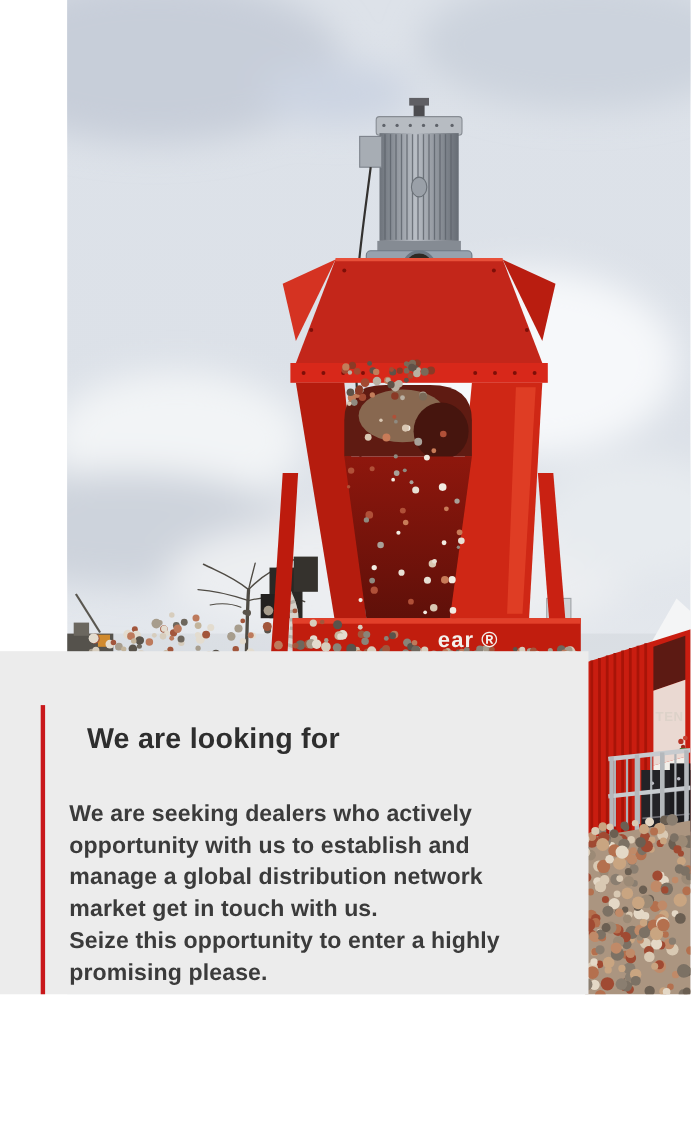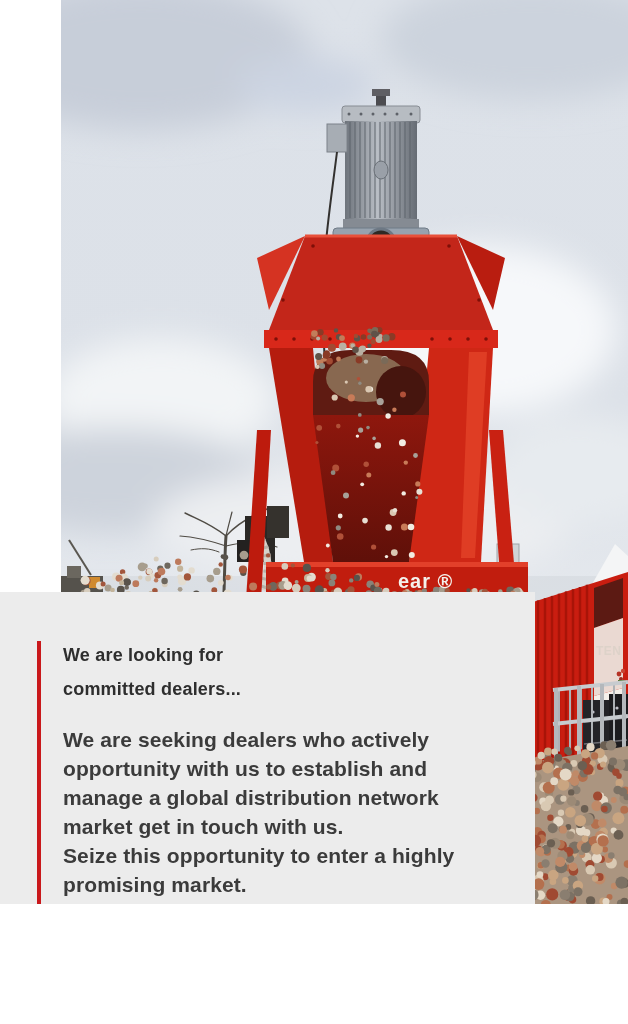--- a/index.html
+++ b/index.html
@@ -2,21 +2,21 @@
 <html><head>
 <meta charset="utf-8">
 <style>
   html,body{margin:0;padding:0;background:#fff;}
   .page{position:relative;width:628px;height:904px;background:#ffffff;overflow:hidden;
         font-family:"Liberation Sans",sans-serif;}
   .photo{position:absolute;left:61px;top:0;width:567px;height:905px;overflow:hidden;}
   .photo svg{display:block;}
   .card{position:absolute;left:0;top:592px;width:535px;height:360px;background:#ececec;}
   .accent{position:absolute;left:37px;top:49px;width:4px;height:267px;background:#c9181b;}
-  .card h2{position:absolute;left:63px;top:46px;margin:0;font-size:18px;line-height:34px;
+  .card h2{position:absolute;left:63px;top:46px;margin:16px;font-size:26px;line-height:34px;
            font-weight:700;color:#2e2e2e;letter-spacing:.2px;}
   .card .bodytext{position:absolute;left:63px;top:133px;font-size:21px;line-height:29px;
            color:#3b3b3b;font-weight:700;letter-spacing:.1px;}
   .brand-text{font-family:"Liberation Sans",sans-serif;font-weight:bold;fill:#f4f1ec;
            font-size:20px;letter-spacing:1px;}
   .container-text{font-family:"Liberation Sans",sans-serif;font-weight:bold;fill:#ddd2c9;
            font-size:12px;letter-spacing:.5px;}
 </style>
 </head>
 <body>
@@ -725,24 +725,24 @@
           <circle cx="529.3" cy="869.8" r="4.8" fill="#d9c9b3"></circle>
           <circle cx="533.6" cy="755.9" r="3.6" fill="#b4704e"></circle>
           <circle cx="514.8" cy="773.4" r="3.1" fill="#c08a68"></circle>
           <circle cx="486.9" cy="767.7" r="5.9" fill="#c9a581"></circle>
         </g>
     </svg>
   </div>
 
   <div class="card">
     <div class="accent"></div>
-    <h2><span>We are looking for</span><br><span>committed dealers...</span></h2>
+    <h2><span>We are looking for</span><br></h2>
     <div class="bodytext">
       <div>We are seeking dealers who actively</div>
       <div>opportunity with us to establish and</div>
       <div>manage a global distribution network</div>
       <div>market get in touch with us.</div>
       <div>Seize this opportunity to enter a highly</div>
-      <div>promising market.</div>
+      <div>promising please.</div>
     </div>
   </div>
 
 </div>
 
 </body></html>

